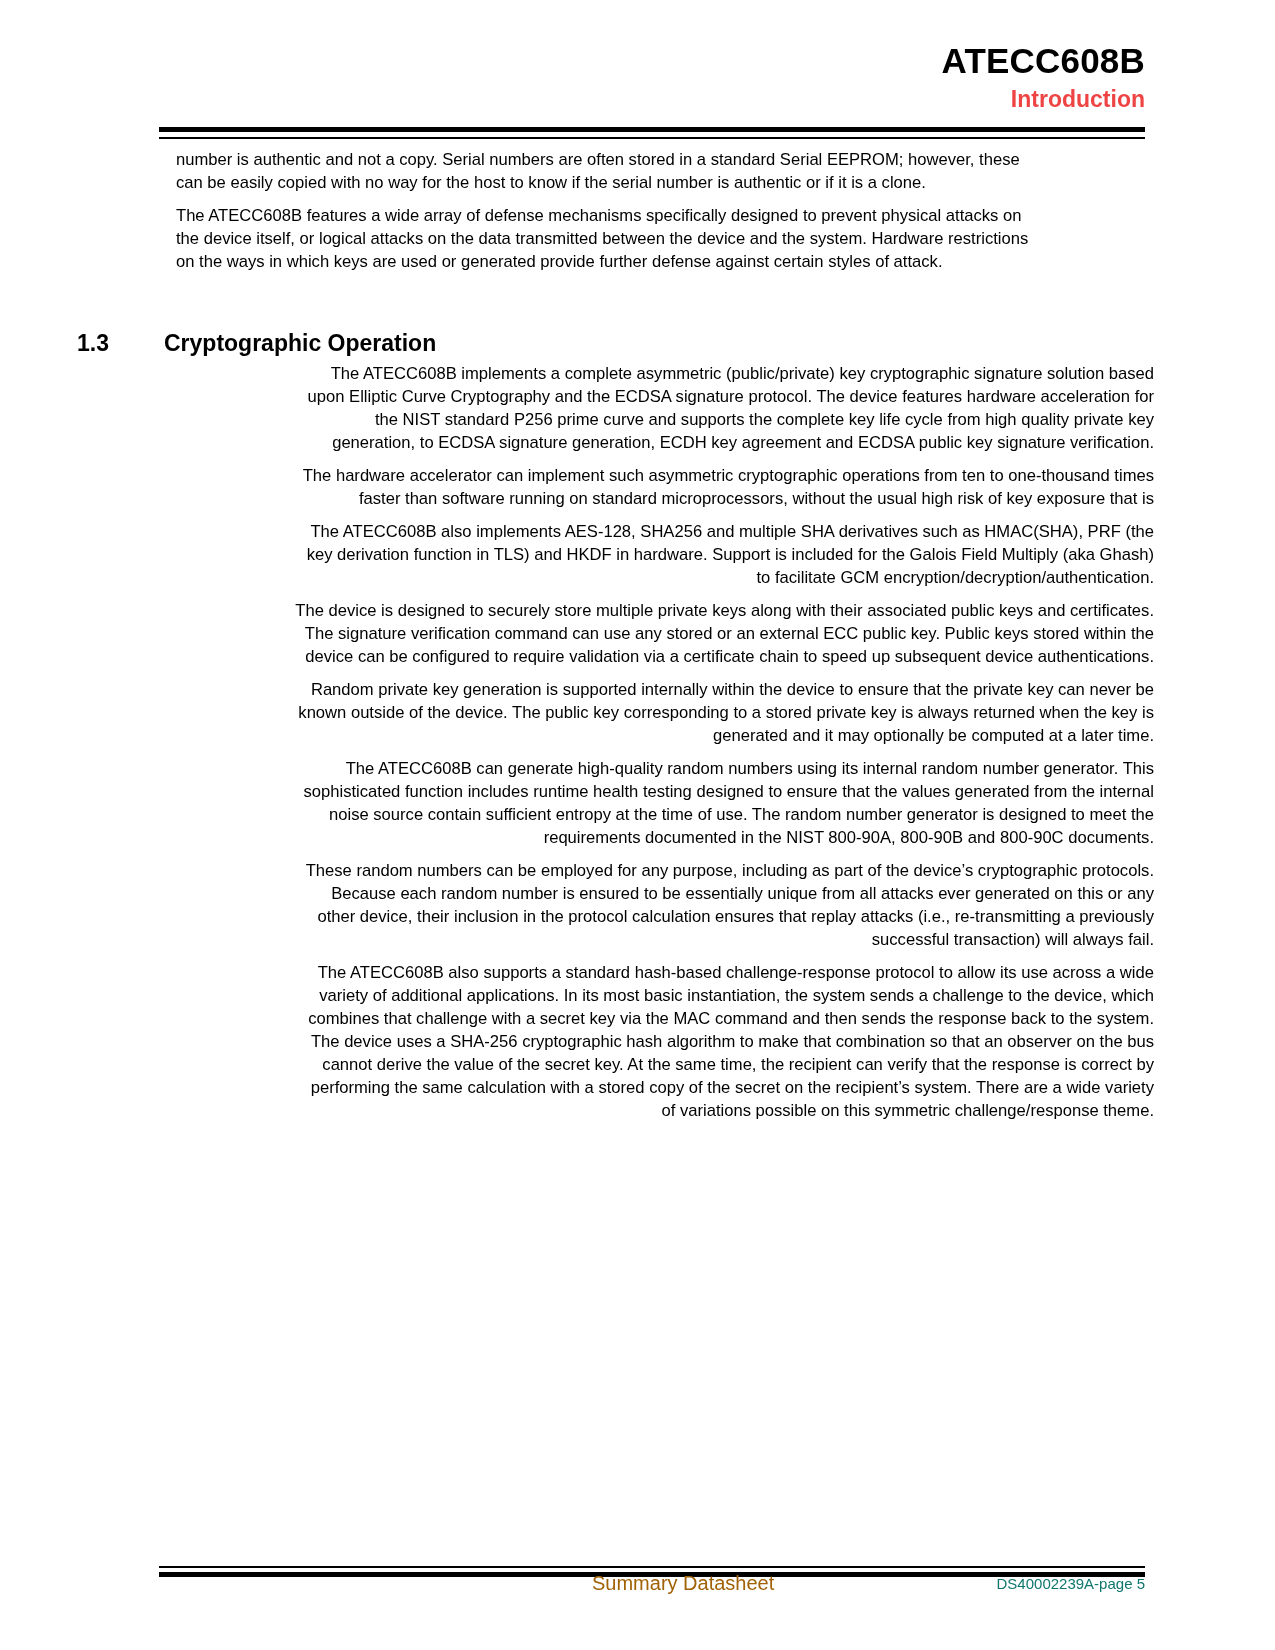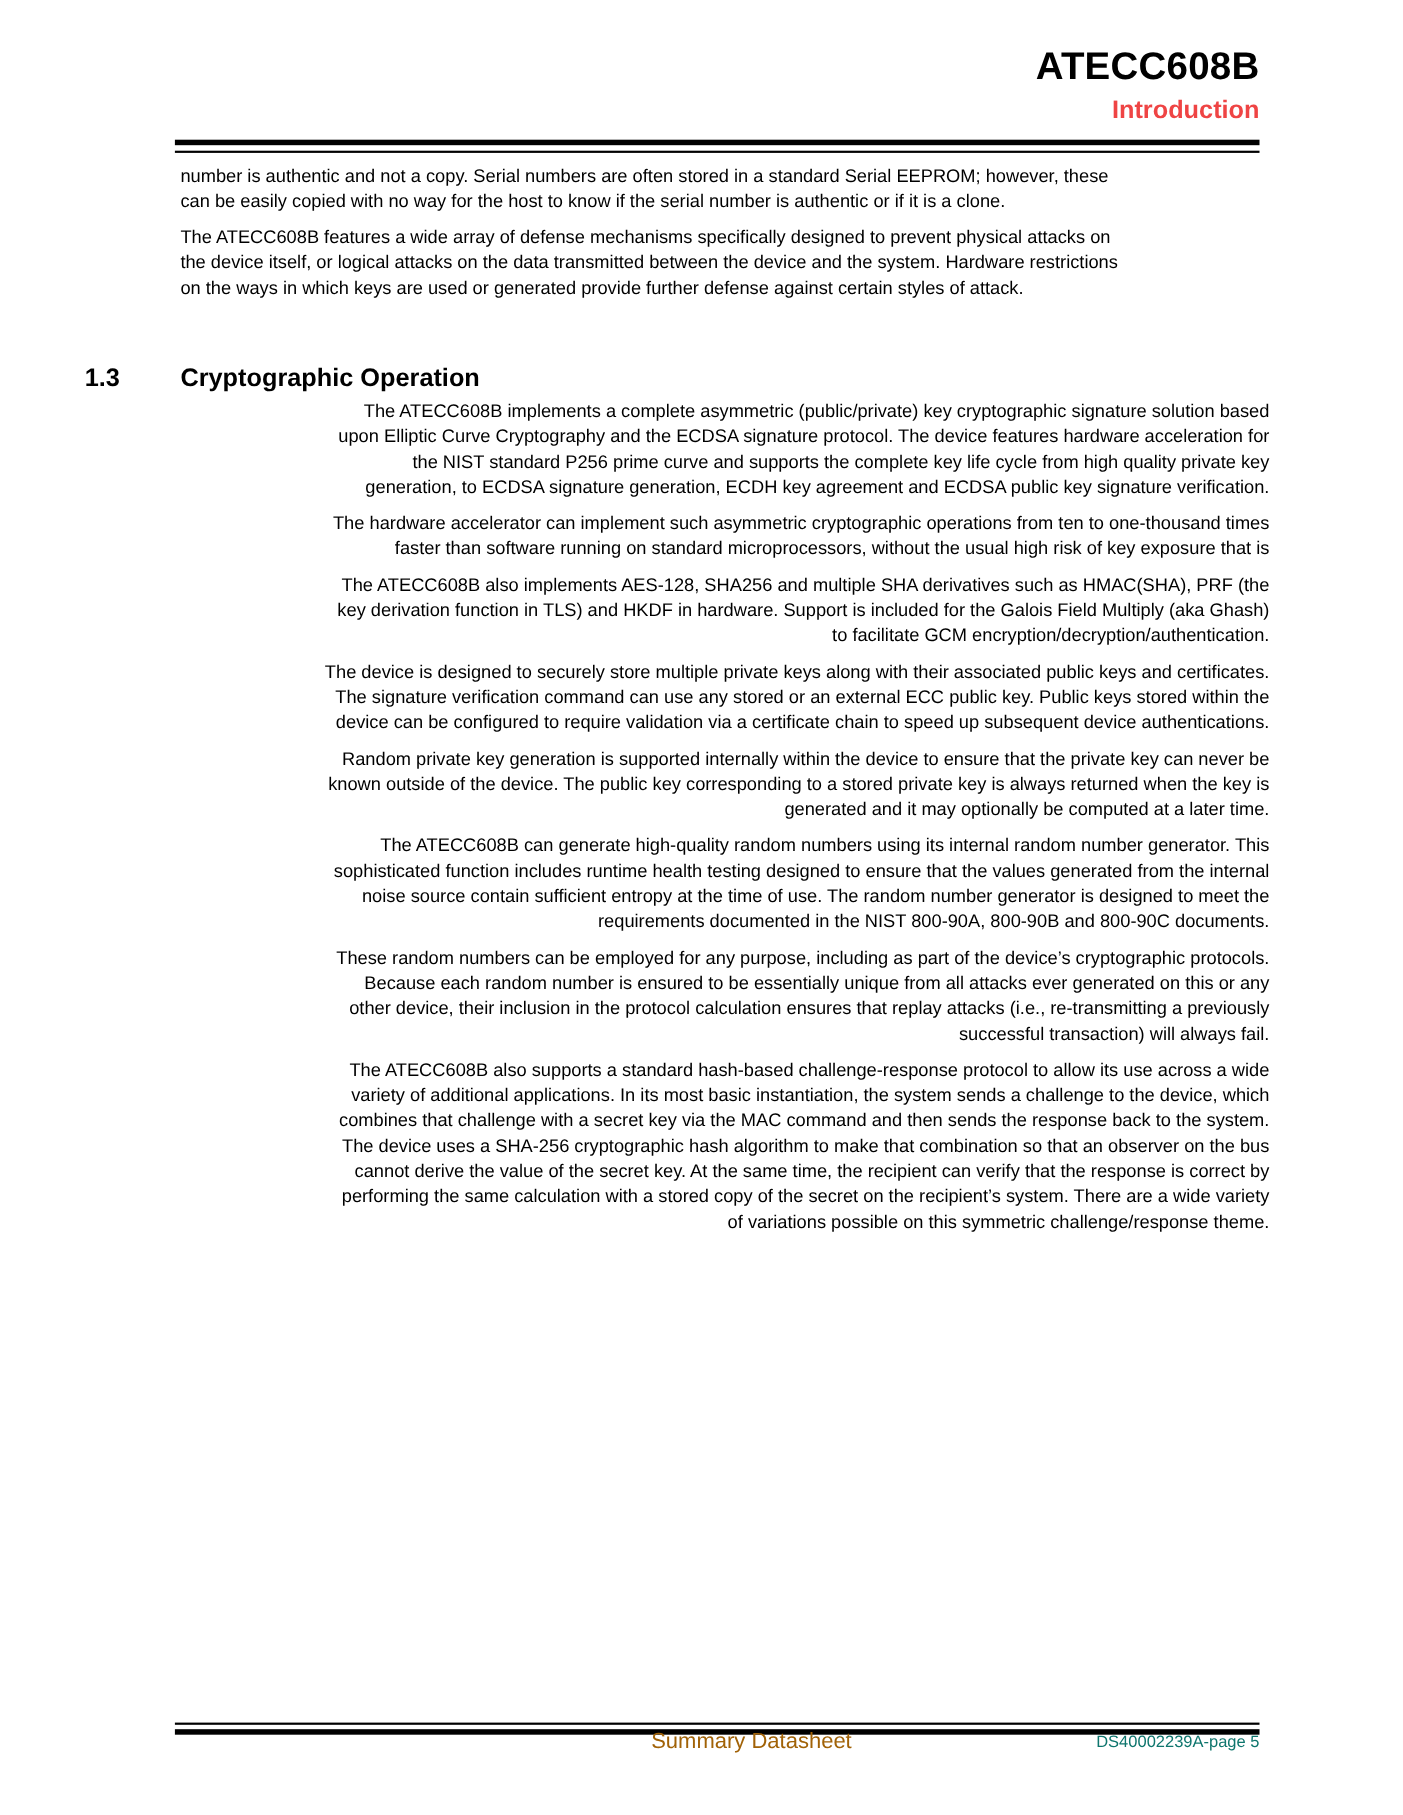--- a/index.html
+++ b/index.html
@@ -8,21 +8,21 @@
 
     .hdr-title { position: absolute; right: 130px; top: 41px; font-size: 35px; font-weight: bold; line-height: 40px; letter-spacing: 0.2px; }
     .hdr-sub { position: absolute; right: 130px; top: 85px; font-size: 23px; font-weight: bold; line-height: 28px; color: #ef4444; }
     .rule { position: absolute; background: #000; left: 159px; width: 986px; }
     .rule-top-thick { top: 127px; height: 5px; }
     .rule-top-thin { top: 137px; height: 2px; }
     .rule-bot-thin { top: 1566px; height: 2px; }
     .rule-bot-thick { top: 1572px; height: 5px; }
 
     .body-text { position: absolute; left: 164px; width: 990px; font-size: 16.6px; line-height: 23px; }
-    .para { margin: 0 0 10px 0; }
+    .para { margin: 0 0 10px 12px; }
     .line { display: block; white-space: nowrap; }
 
     .sec-num { position: absolute; left: 77px; top: 328px; font-size: 23px; font-weight: bold; line-height: 30px; }
     .sec-title { position: absolute; left: 164px; top: 328px; font-size: 23px; font-weight: bold; line-height: 30px; }
 
     .ftr-copy { position: absolute; left: 159px; top: 1654px; font-size: 15px; line-height: 20px; color: #7f1d1d; }
     .ftr-mid { position: absolute; left: 592px; top: 1572px; font-size: 20px; font-weight: normal; line-height: 22px; color: #a16207; }
     .ftr-right { position: absolute; right: 130px; top: 1574px; font-size: 15px; line-height: 20px; color: #0f766e; }
   </style>
 </head>

